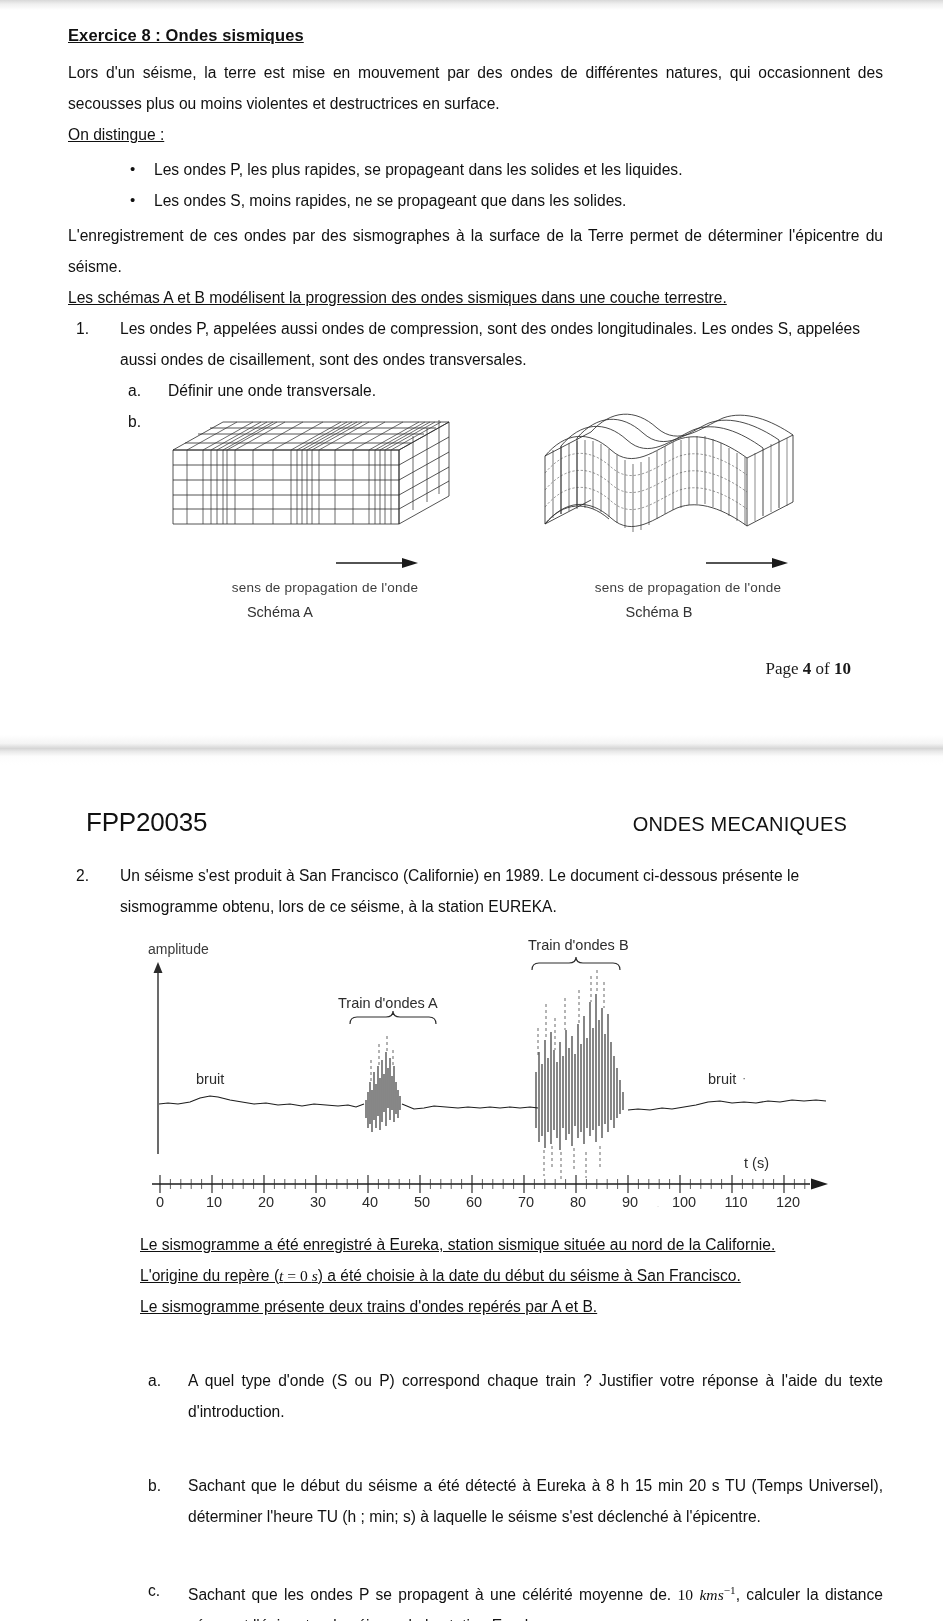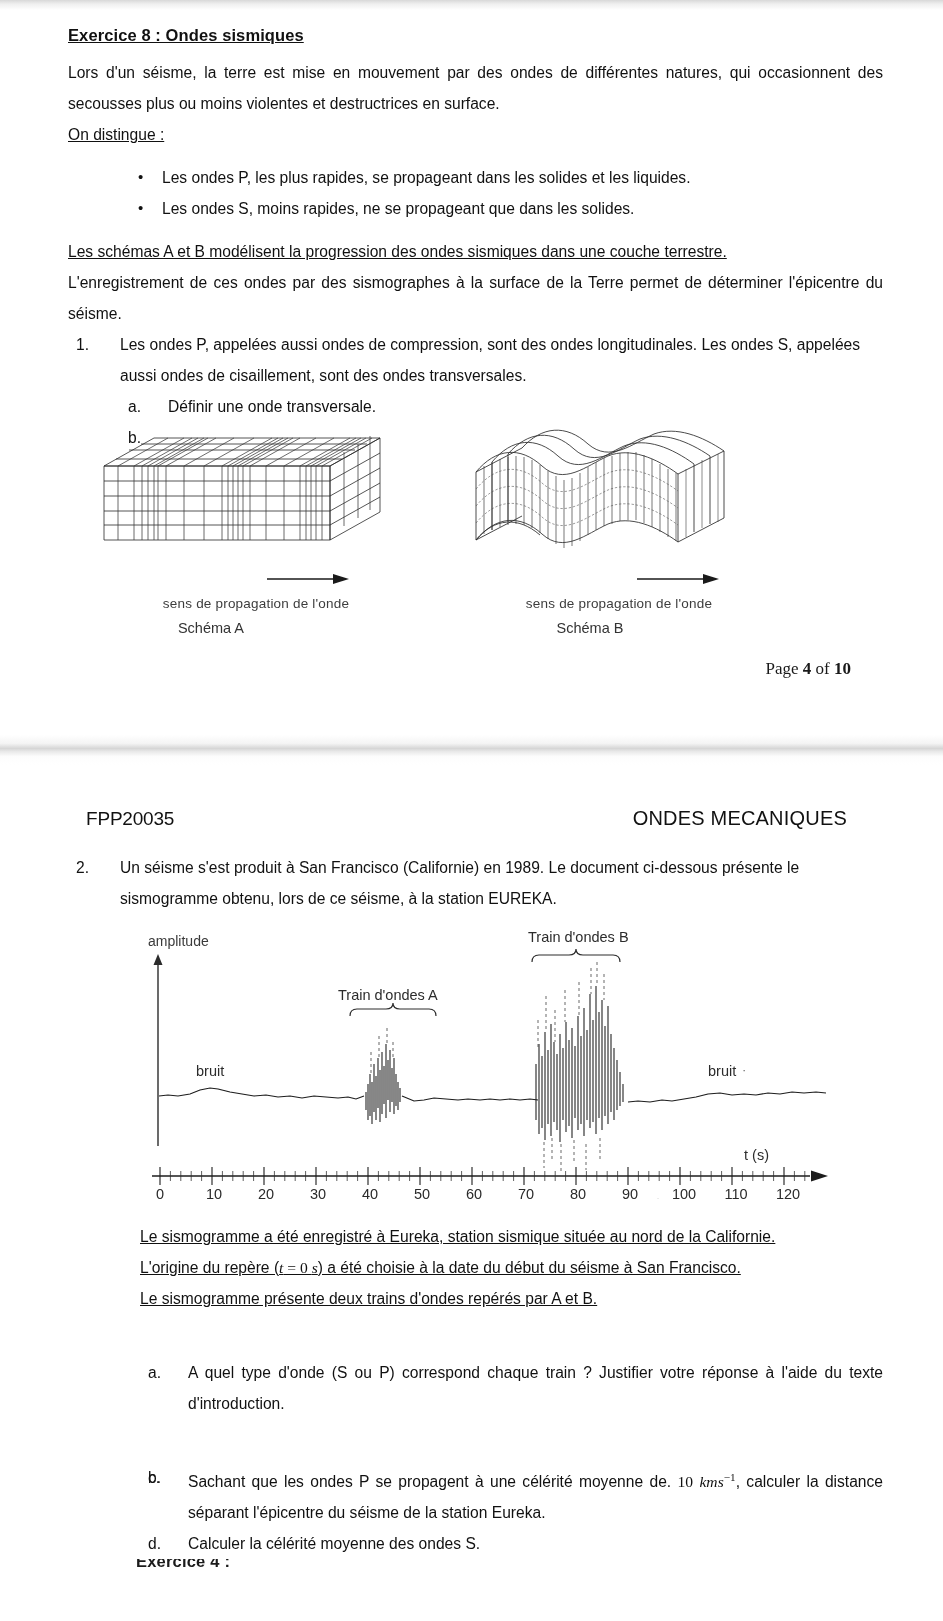--- a/index.html
+++ b/index.html
@@ -58,21 +58,21 @@
   p.para {
     font-size: 15.6px;
     line-height: 31px;
     margin: 0;
     text-align: justify;
     text-justify: inter-word;
   }
   p.para.nojust { text-align: left; text-decoration: underline; }
 
   ul.bullets {
-    margin: 12px;
+    margin: 4px;
     padding: 0 0 0 58px;
     list-style: none;
   }
   ul.bullets li {
     font-size: 15.6px;
     line-height: 31px;
     position: relative;
     padding-left: 24px;
   }
   ul.bullets li:before {
@@ -117,20 +117,21 @@
     left: 8px;
     top: 0;
   }
   .just { text-align: justify; text-justify: inter-word; margin-top: 43px; }
 
   
   .schemas {
     display: flex;
     margin-top: 6px;
     padding-left: 24px;
+    justify-content: flex-end;
   }
   .schema-block { width: 350px; position: relative; }
   .schema-block.b { margin-left: 22px; }
   .schema-svg { display: block; }
   .arrow-row { text-align: center; }
   .schema-caption {
     text-align: center;
     font-size: 13.5px;
     color: #3d3d3d;
     margin-top: 2px;
@@ -158,21 +159,21 @@
   .page-footer b { font-weight: bold; }
 
   
   .hdr {
     display: flex;
     align-items: baseline;
     padding-top: 42px;
     padding-left: 18px;
   }
   .hdr .code {
-    font-size: 19px;
+    font-size: 26px;
     letter-spacing: -0.2px;
   }
   .hdr .title {
     margin-left: auto;
     font-size: 20px;
     letter-spacing: 0.2px;
     padding-right: 36px;
   }
 
   
@@ -214,22 +215,22 @@
     <h1 class="ex-title">Exercice 8 : Ondes sismiques</h1>
 
     <p class="para">Lors d'un séisme, la terre est mise en mouvement par des ondes de différentes natures, qui occasionnent des secousses plus ou moins violentes et destructrices en surface.</p>
     <p class="para nojust">On distingue :</p>
 
     <ul class="bullets">
       <li>Les ondes P, les plus rapides, se propageant dans les solides et les liquides.</li>
       <li>Les ondes S, moins rapides, ne se propageant que dans les solides.</li>
     </ul>
 
+    <p class="para">L'enregistrement de ces ondes par des sismographes à la surface de la Terre permet de déterminer l'épicentre du séisme.</p>
     <p class="para nojust">Les schémas A et B modélisent la progression des ondes sismiques dans une couche terrestre.</p>
-    <p class="para">L'enregistrement de ces ondes par des sismographes à la surface de la Terre permet de déterminer l'épicentre du séisme.</p>
 
     <ol class="lvl1">
       <li>
         <span class="marker">1.</span>
         <span class="just">Les ondes P, appelées aussi ondes de compression, sont des ondes longitudinales. Les ondes S, appelées aussi ondes de cisaillement, sont des ondes transversales.</span>
         <ol class="lvl2">
           <li>
             <span class="marker">a.</span>
             <span>Définir une onde transversale.</span>
           </li>
@@ -601,20 +602,21 @@
       <p class="para nojust">Le sismogramme présente deux trains d'ondes repérés par A et B.</p>
     </div>
 
     <ol class="lvl2" style="padding-left:72px; padding-top:0;">
       <li class="just">
         <span class="marker">a.</span>
         <span>A quel type d'onde (S ou P) correspond chaque train ? Justifier votre réponse à l'aide du texte d'introduction.</span>
       </li>
       <li class="just">
         <span class="marker">b.</span>
+        <span>Sachant que le début du séisme a été détecté à Eureka à 8 h 15 min 20 s TU (Temps Universel), déterminer l'heure TU (h ; min; s) à laquelle le séisme s'est déclenché à l'épicentre.</span>
       </li>
       <li class="just">
         <span class="marker">c.</span><span>Sachant que les ondes P se propagent à une célérité moyenne de. </span><span class="math-r">10</span><span>&nbsp;</span><span class="math-u">kms</span><sup class="exp math-r">−1</sup><span>, calculer la distance séparant l'épicentre du séisme de la station Eureka.</span>
       </li>
       <li>
         <span class="marker">d.</span>
         <span>Calculer la célérité moyenne des ondes S.</span>
       </li>
     </ol>
 

